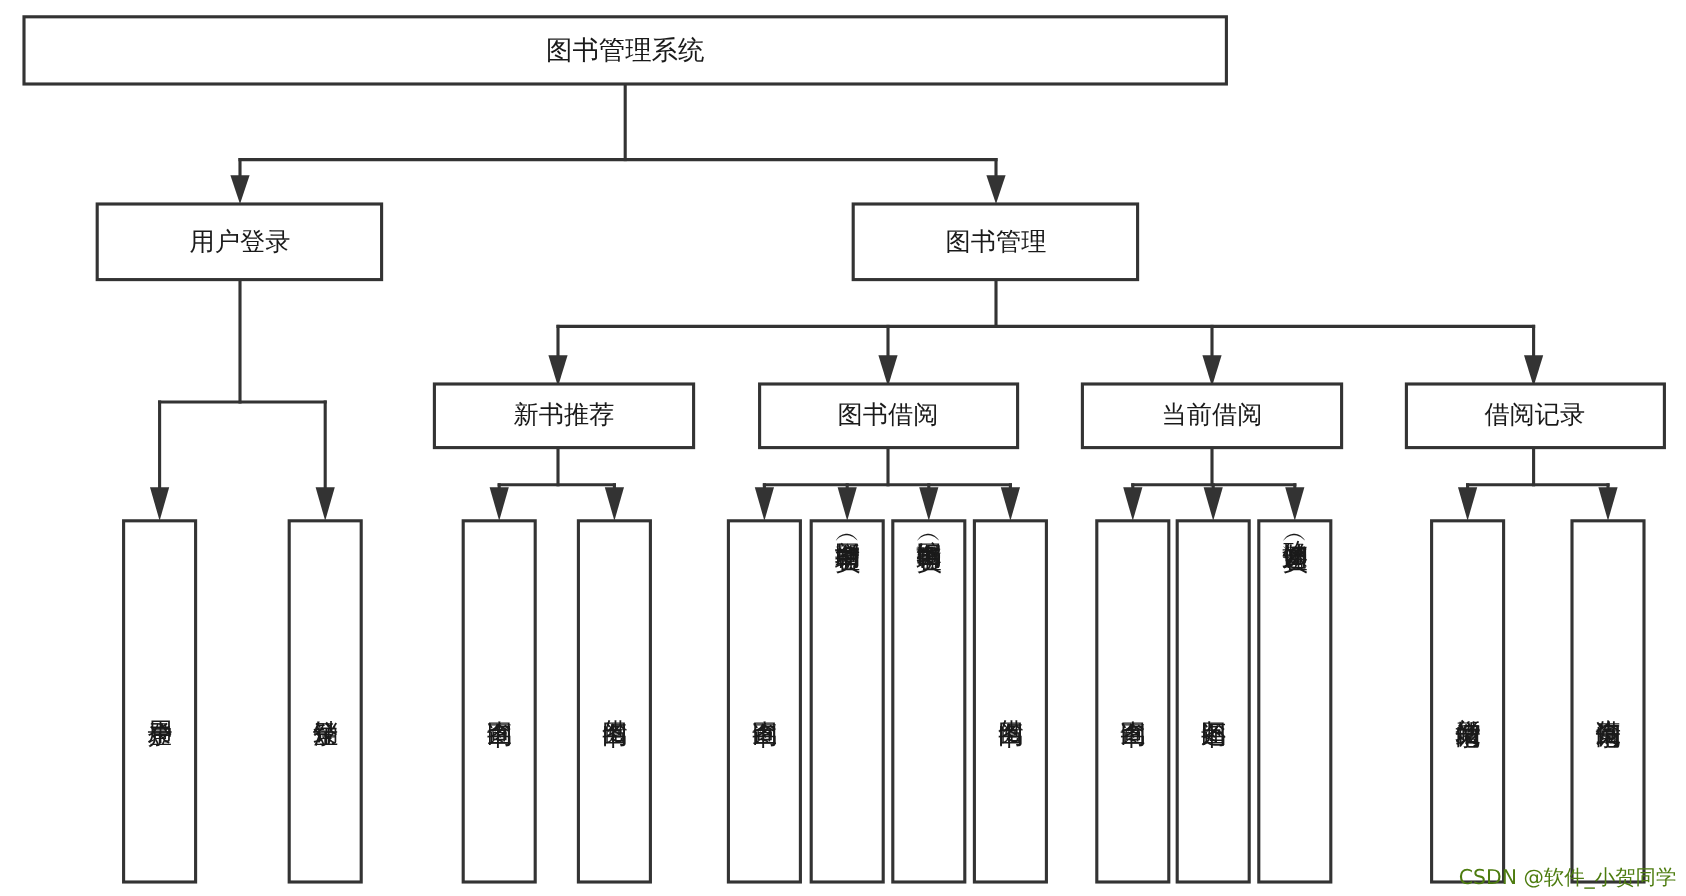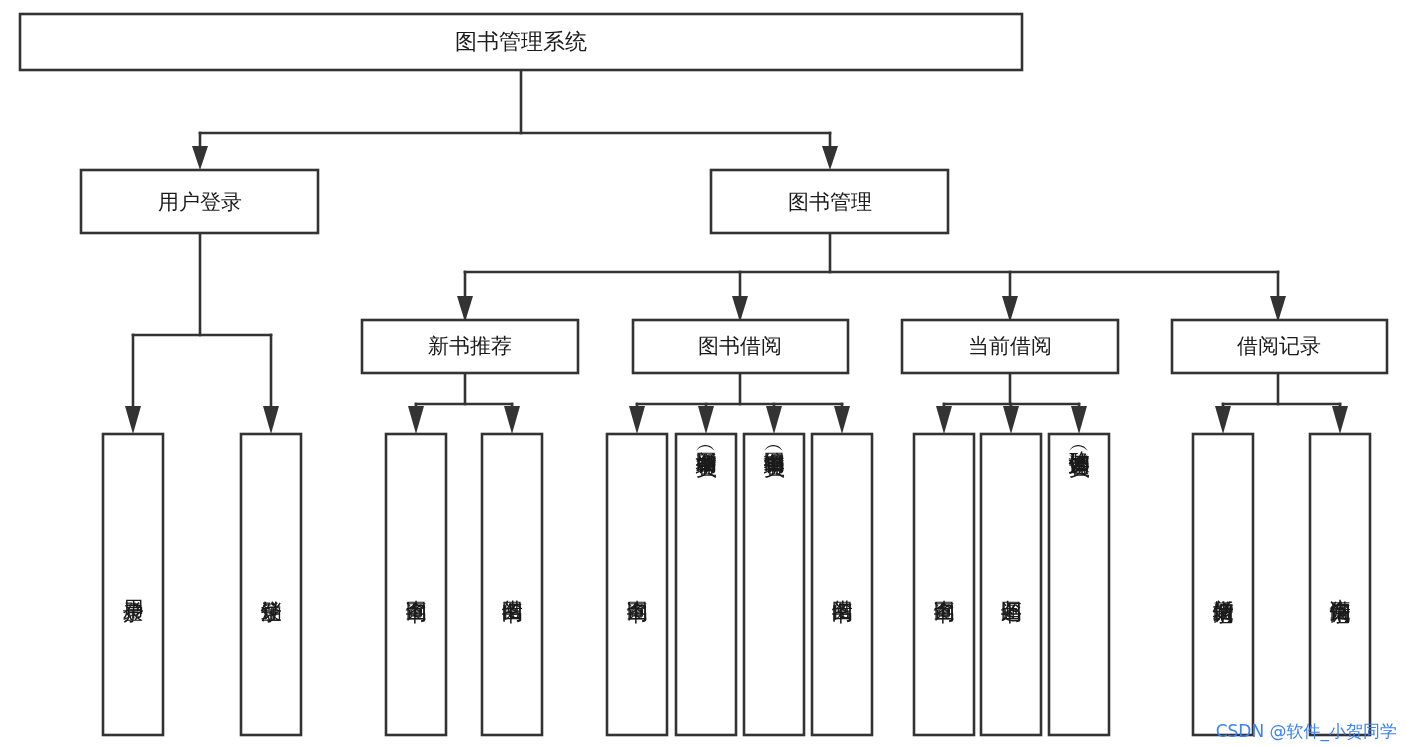--- a/index.html
+++ b/index.html
@@ -67,21 +67,21 @@
     color: #1a1a1a;
     letter-spacing: 1px;
     white-space: nowrap;
   }
   .watermark {
     position: absolute;
     right: 8px;
     bottom: 4px;
     font-family: "DejaVu Sans", "Liberation Sans", sans-serif;
     font-size: 17px;
-    color: #3b82f6;
+    color: #4d7c0f;
     white-space: nowrap;
     user-select: none;
   }
 </style>
 </head>
 <body>
 
 <div id="diagram-root">
 
   <svg class="chart-svg" viewBox="0 0 1405 747" xmlns="http://www.w3.org/2000/svg">

